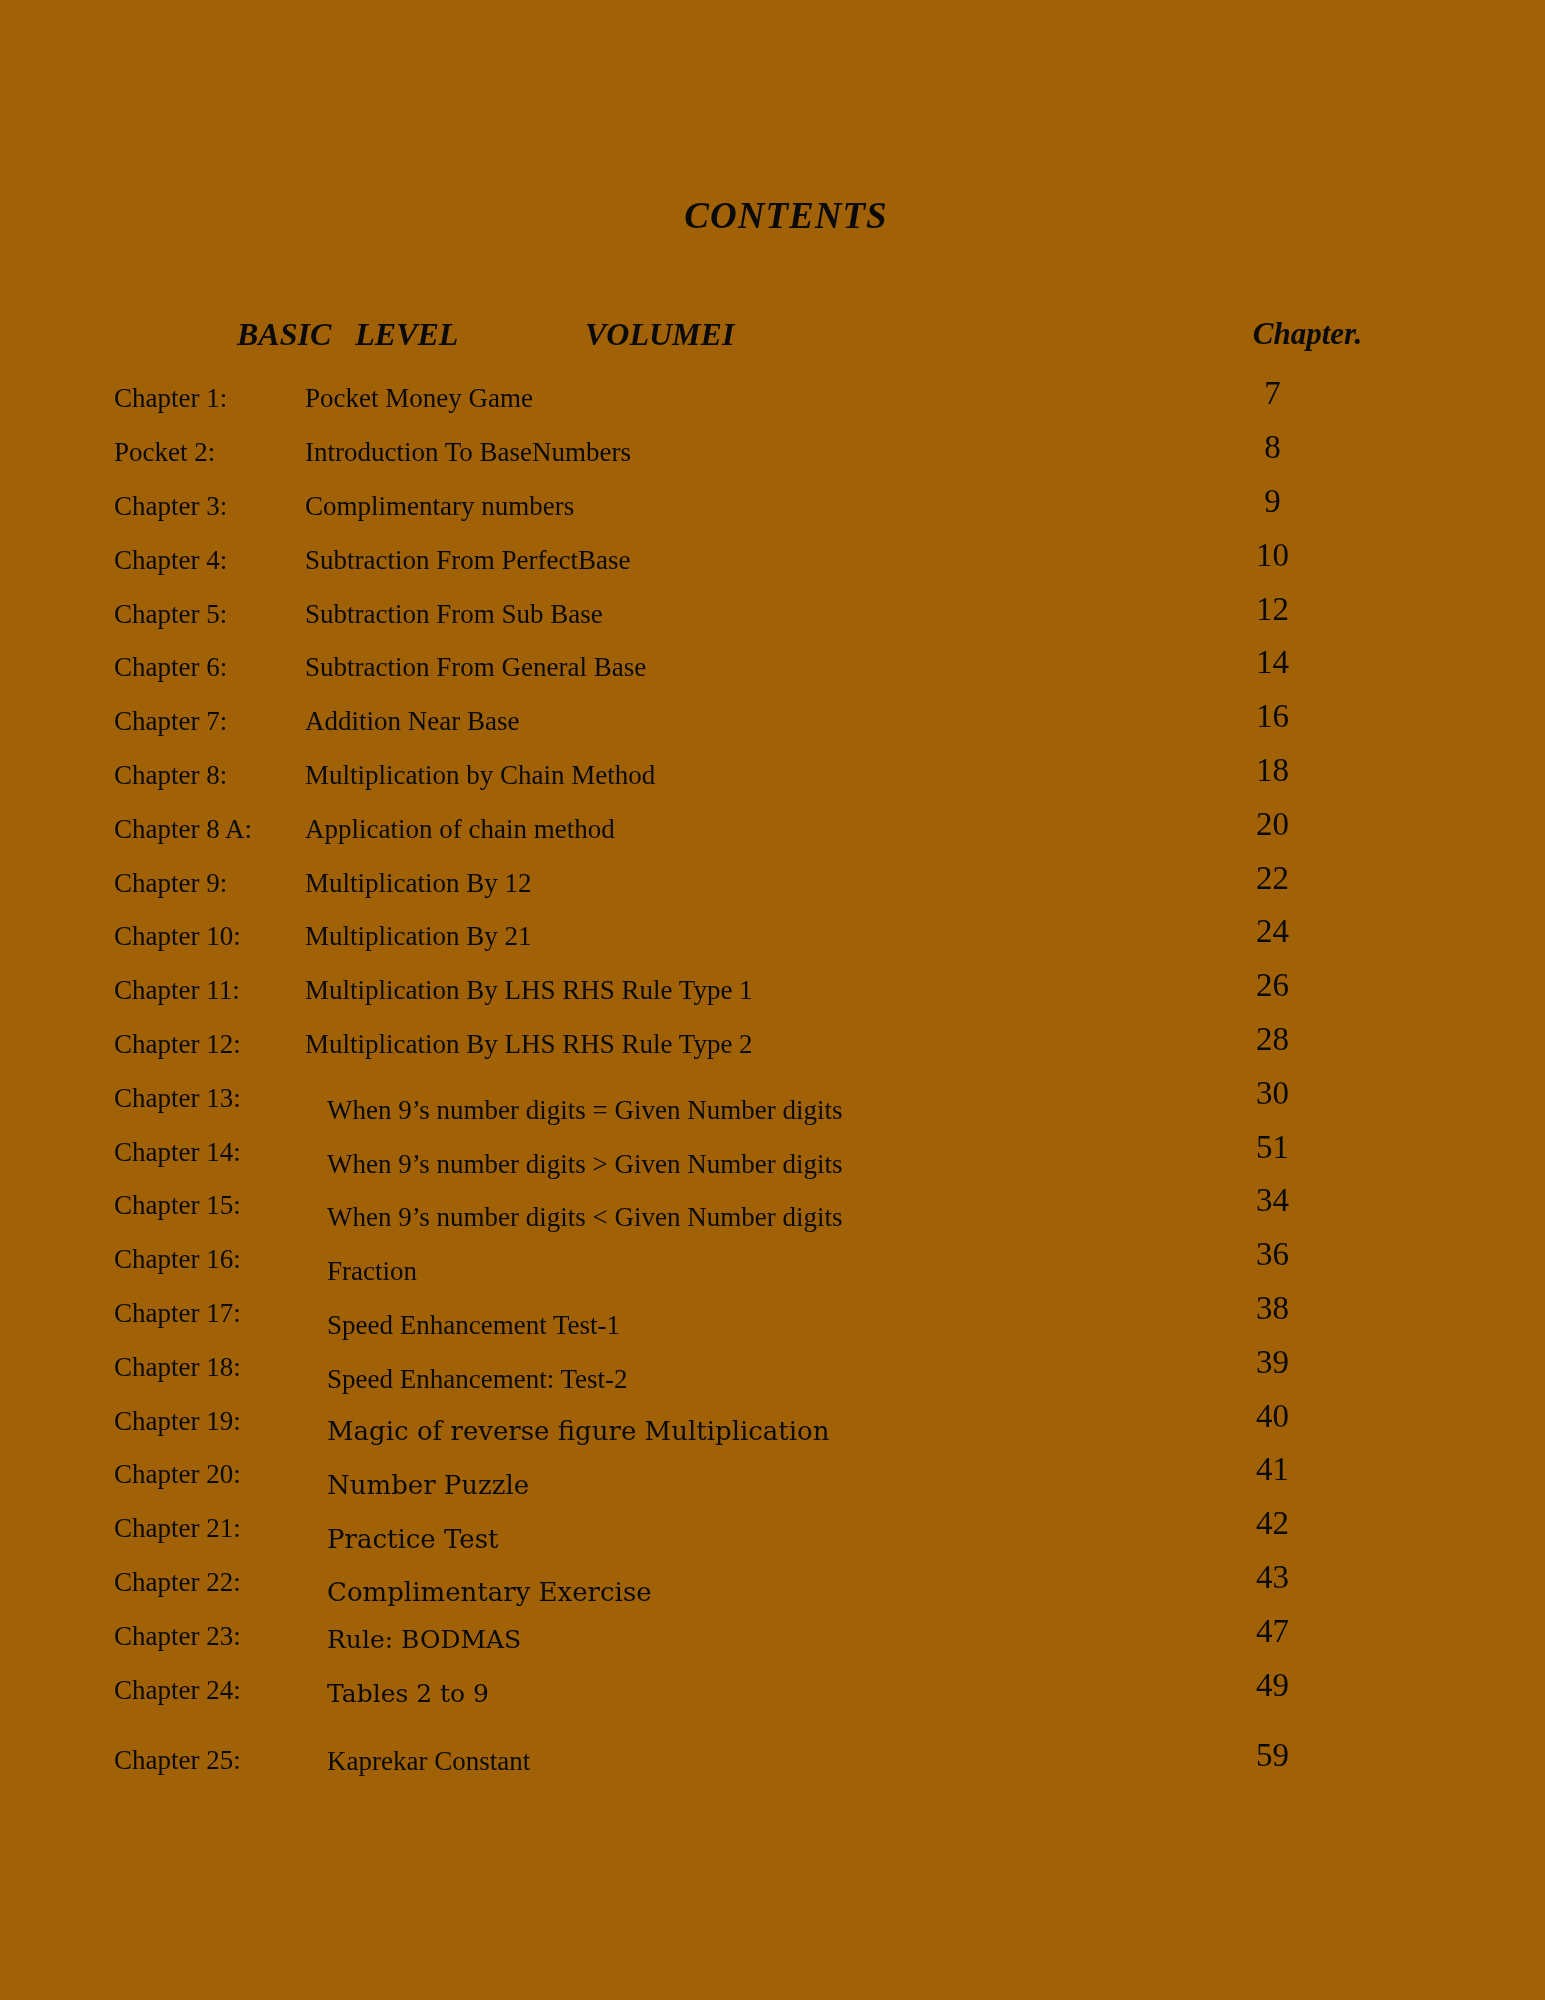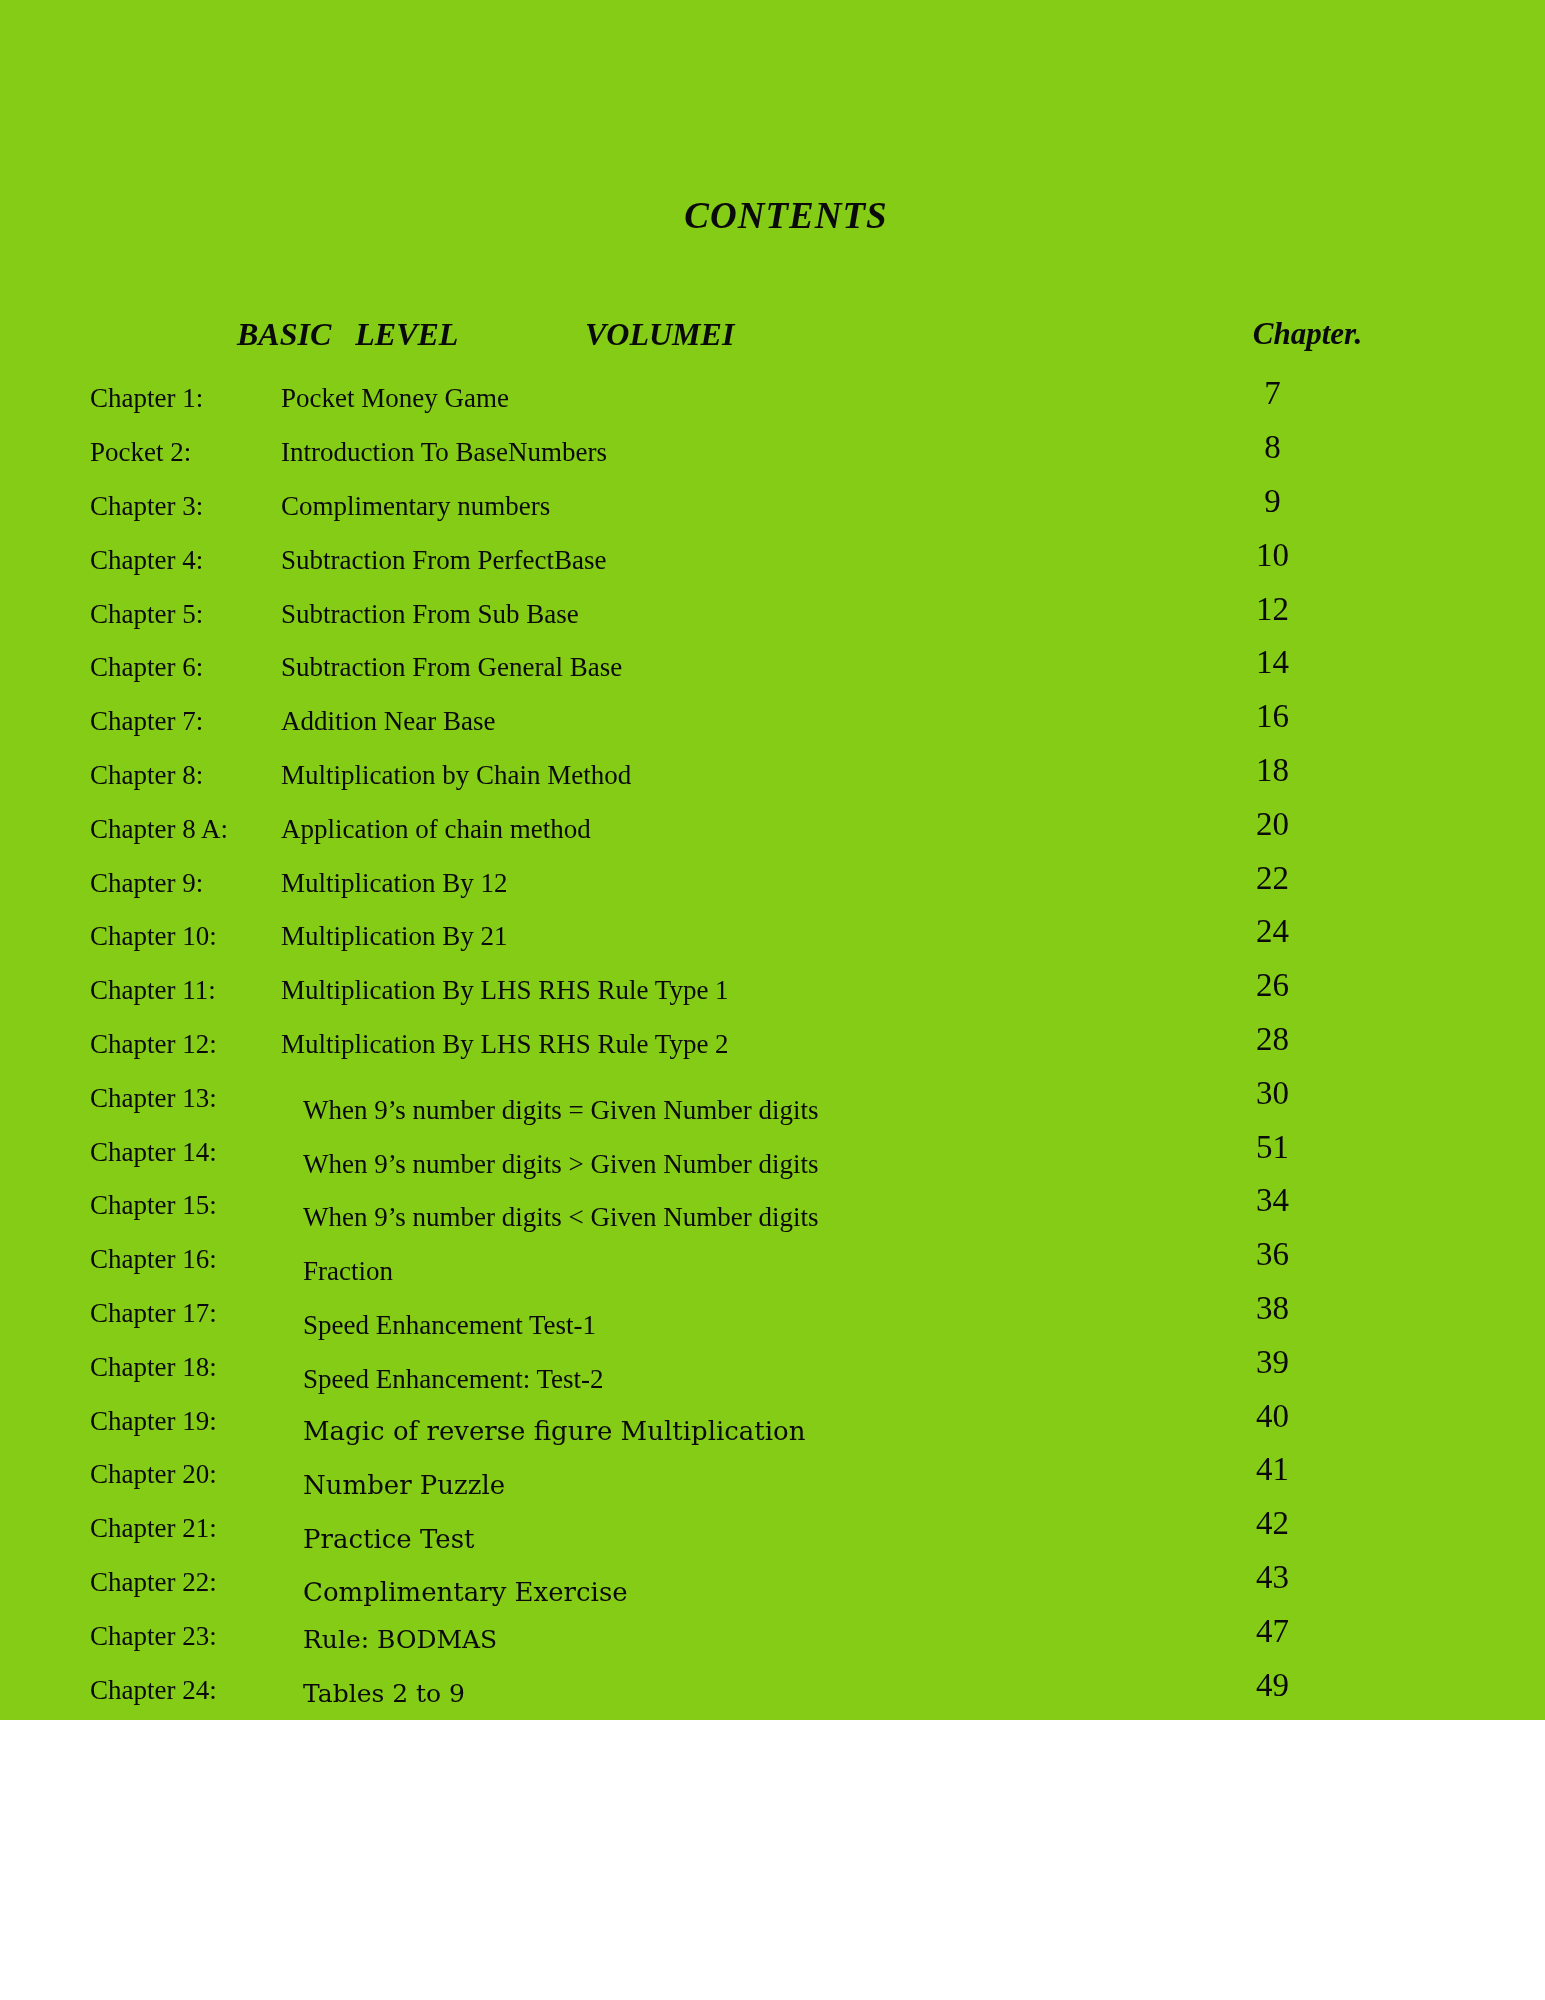--- a/index.html
+++ b/index.html
@@ -1,20 +1,20 @@
 <!DOCTYPE html>
 <html><head>
 <meta charset="utf-8">
 <style>
   html, body { margin: 0; padding: 0; background: #ffffff; }
   .page {
     position: relative;
     width: 1545px;
-    height: 1720px;
-    background: #84cc16;
+    height: 2000px;
+    background: #a16207;
     overflow: hidden;
     font-family: "Liberation Serif", "DejaVu Serif", serif;
     color: #0a0a0a;
   }
   .doc-title {
     position: absolute;
     top: 192px;
     left: 202px;
     width: 1168px;
     text-align: center;
@@ -43,21 +43,21 @@
     position: absolute;
     top: 372px;
     left: 0;
     right: 0;
   }
   .toc-row {
     position: relative;
     height: 53.8px;
     display: flex;
     align-items: center;
-    padding-left: 90px;
+    padding-left: 114px;
     font-size: 27px;
   }
   .toc-row .label { flex: none; width: 191px; }
   .toc-row .title { flex: none; }
   .toc-row .page-num {
     position: absolute;
     left: 1200px;
     width: 145px;
     text-align: center;
     font-size: 33px;

